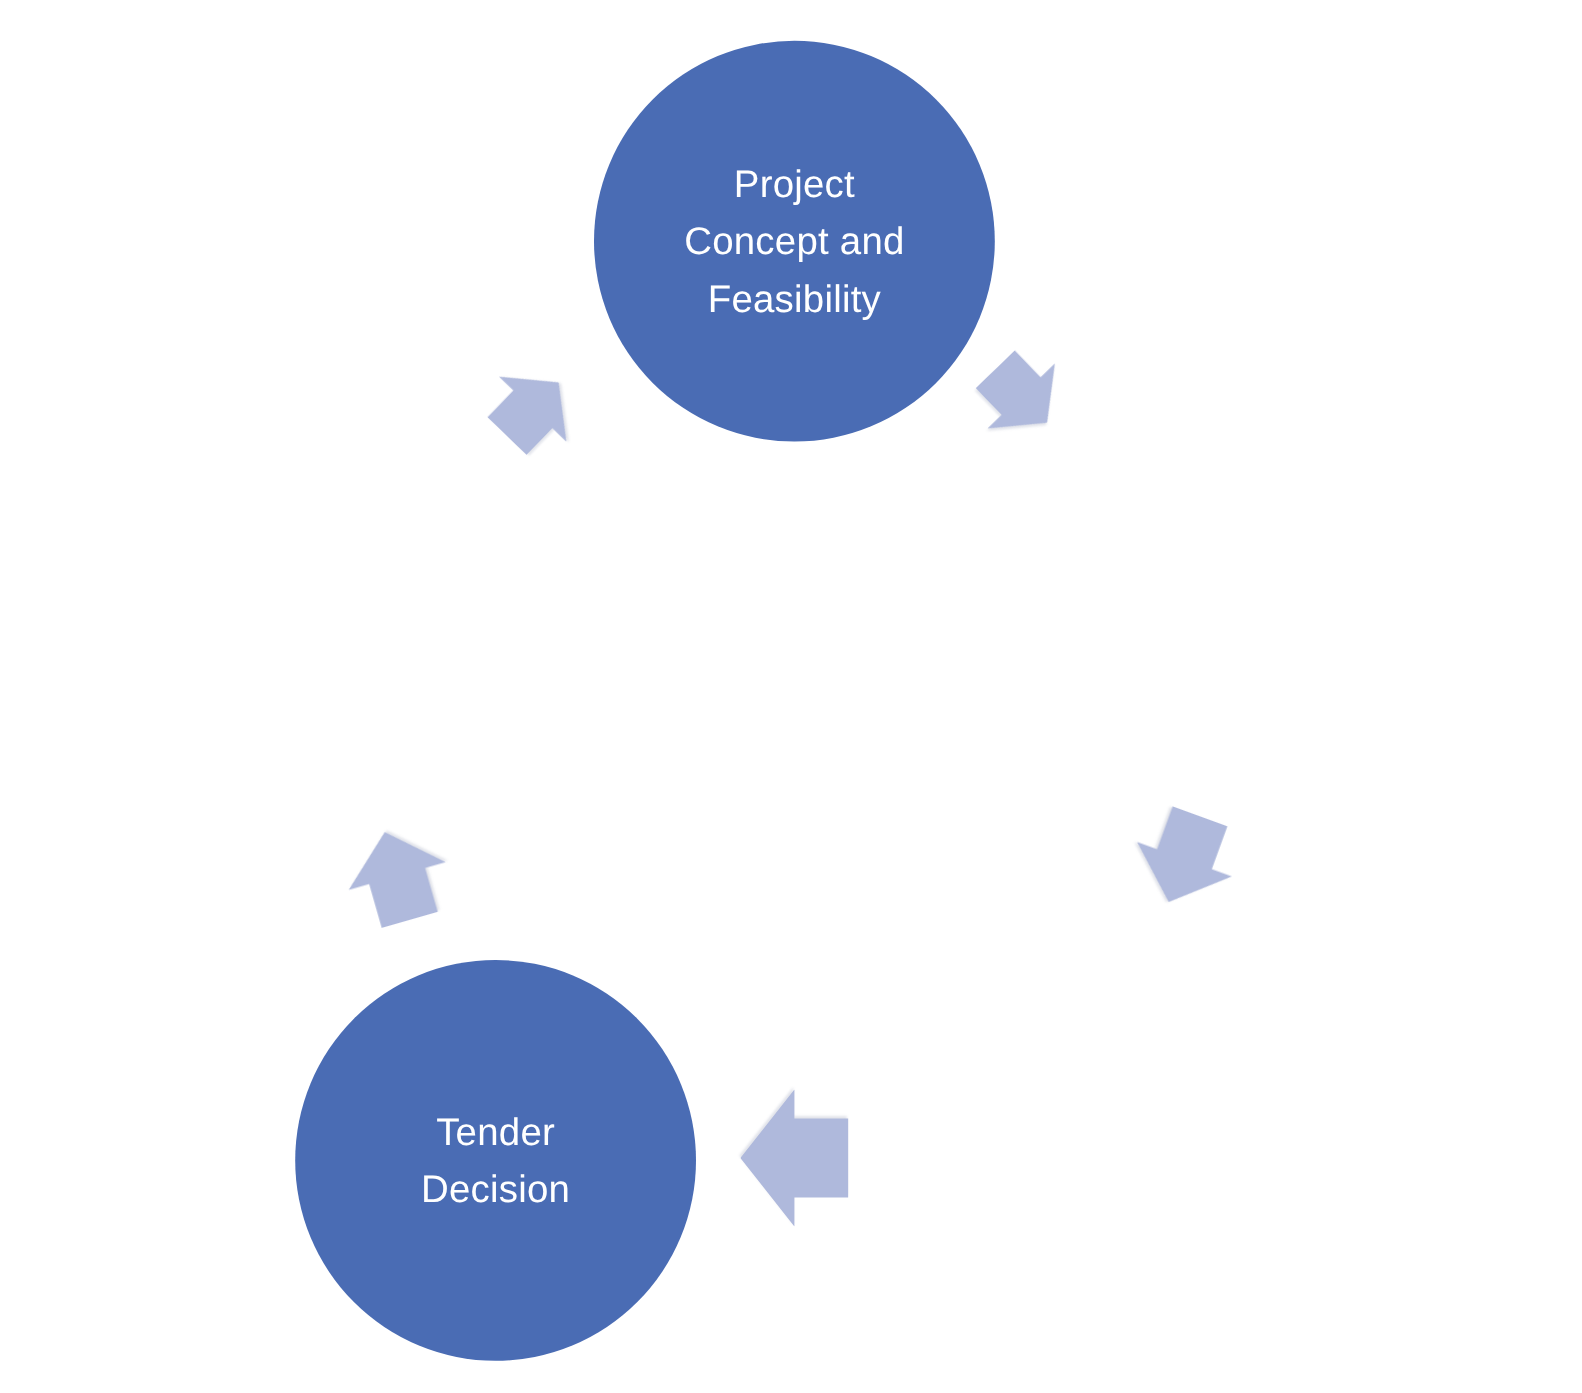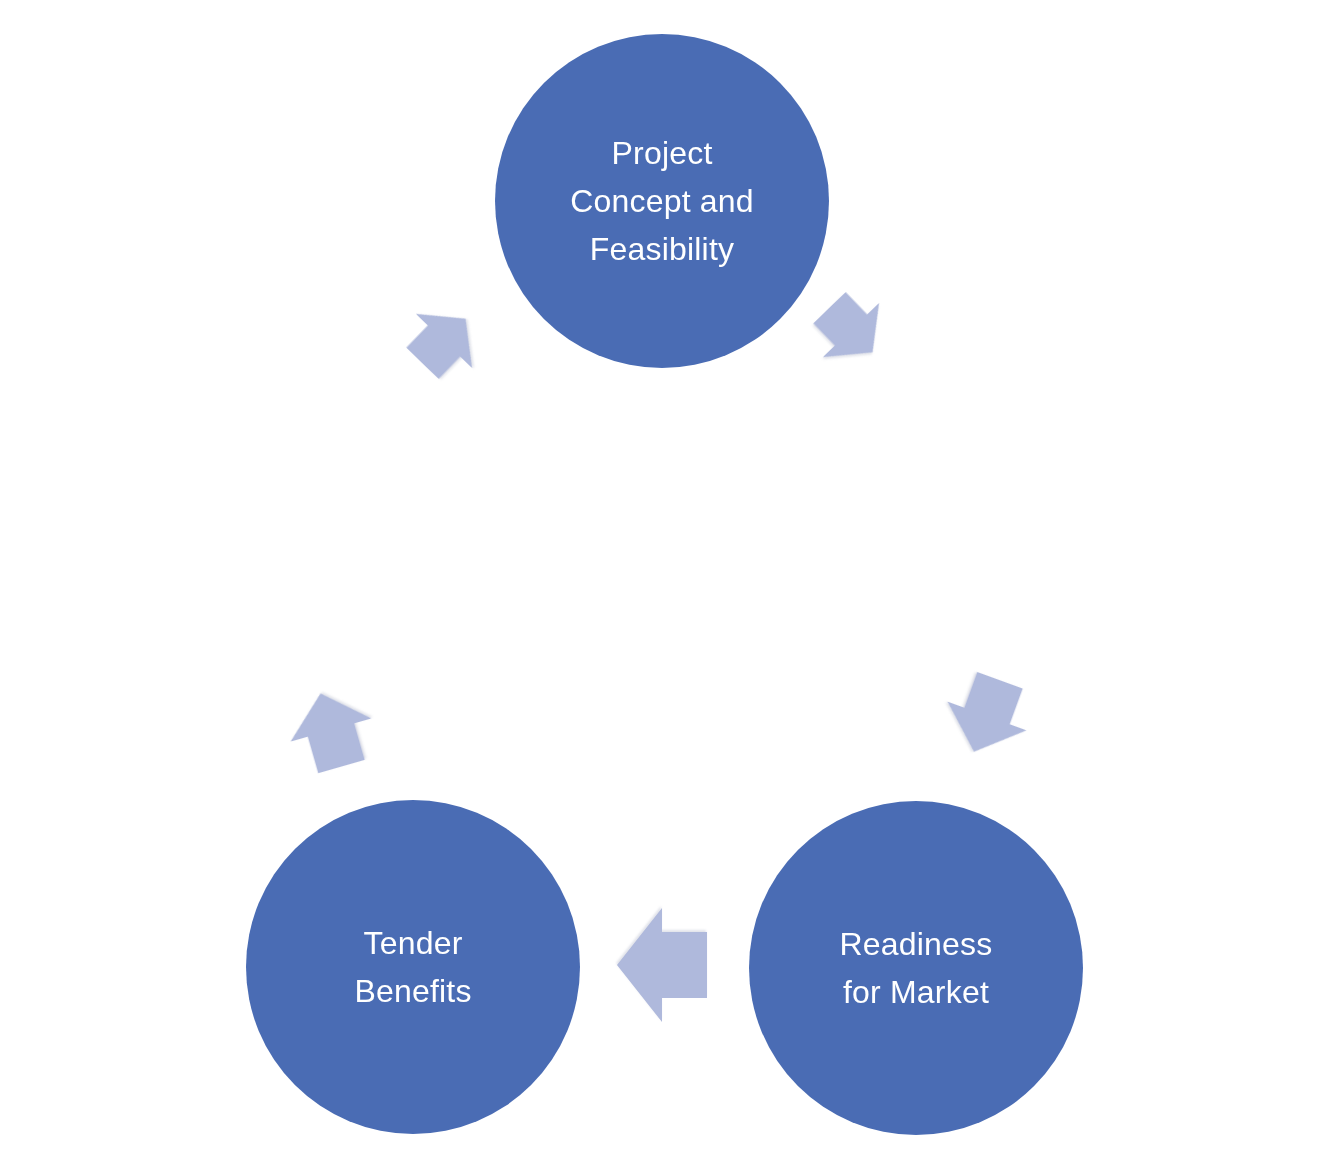--- a/index.html
+++ b/index.html
@@ -63,28 +63,24 @@
 
 <div class="canvas">
 
   <div class="node node-top">
     <span class="node-label">Project
 Concept and
 Feasibility</span>
   </div>
 
 
-  <div class="node node-bottom-right">
-    <span class="node-label">Readiness
-for Market</span>
-  </div>
 
   <div class="node node-bottom-left">
     <span class="node-label">Tender
-Benefits</span>
+Decision</span>
   </div>
 
 
   <div class="arrow arrow-top-right">
     <svg viewBox="0 0 90 114" preserveAspectRatio="none">
       <polygon points="0,24 45,24 45,0 90,57 45,114 45,90 0,90" fill="#AFB9DC"></polygon>
     </svg>
   </div>
 
   <div class="arrow arrow-right">

